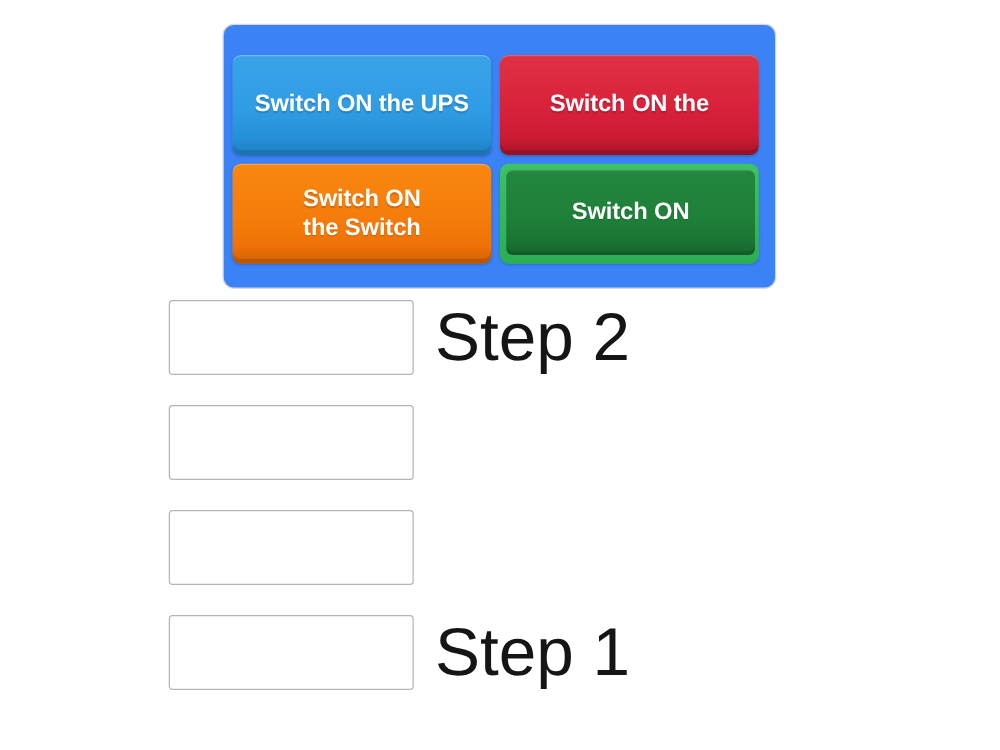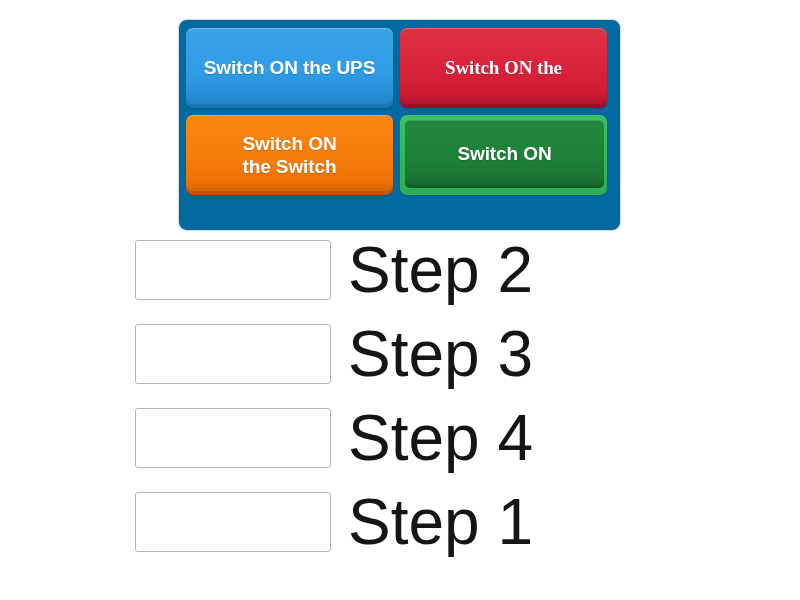--- a/index.html
+++ b/index.html
@@ -16,24 +16,24 @@
   }
 
   
   #tile-panel {
     position: absolute;
     left: 178px;
     top: 19px;
     width: 443px;
     height: 212px;
     box-sizing: border-box;
-    background: #0369a1;
+    background: #3b82f6;
     border: 1px solid #d8d8d8;
     border-radius: 9px;
-    padding: 8px 7px;
+    padding: 24px 7px;
     display: flex;
     flex-wrap: wrap;
     align-content: flex-start;
     gap: 7px 7px;
   }
 
   .tile {
     box-sizing: border-box;
     width: 207px;
     height: 80px;
@@ -66,21 +66,20 @@
     box-shadow: inset 0 1px 0 rgba(255,255,255,0.28),
                 inset 0 -4px 0 rgba(0,0,0,0.10),
                 0 1px 2px rgba(0,0,0,0.18);
   }
   
   .tile.red {
     background: linear-gradient(180deg, #e03144 0%, #d8213a 55%, #cc1b33 82%, #a8142a 100%);
     box-shadow: inset 0 1px 0 rgba(255,255,255,0.22),
                 inset 0 -4px 0 rgba(0,0,0,0.12),
                 0 1px 2px rgba(0,0,0,0.18);
-    font-family: Liberation Serif, serif;
   }
   
   .tile.orange {
     background: linear-gradient(180deg, #f98711 0%, #f57c0a 55%, #ee7207 82%, #d06103 100%);
     box-shadow: inset 0 1px 0 rgba(255,255,255,0.25),
                 inset 0 -4px 0 rgba(0,0,0,0.12),
                 0 1px 2px rgba(0,0,0,0.18);
   }
   
   .tile.green {
@@ -124,21 +123,21 @@
     width: 196px;
     height: 60px;
     background: #ffffff;
     border: 1px solid #b5b5b5;
     border-radius: 3px;
     flex: 0 0 auto;
   }
 
   .step-label {
     margin-left: 17px;
-    font-size: 64px;
+    font-size: 54px;
     line-height: 1;
     color: #151515;
     font-weight: normal;
     letter-spacing: 0px;
     white-space: nowrap;
   }
 </style>
 </head>
 <body>
 
@@ -173,26 +172,24 @@
 
 <div id="drop-rows">
 
   <div class="drop-row">
     <div class="drop-zone"></div>
     <div class="step-label">Step 2</div>
   </div>
 
   <div class="drop-row">
     <div class="drop-zone"></div>
-    <div class="step-label">Step 3</div>
   </div>
 
   <div class="drop-row">
     <div class="drop-zone"></div>
-    <div class="step-label">Step 4</div>
   </div>
 
   <div class="drop-row">
     <div class="drop-zone"></div>
     <div class="step-label">Step 1</div>
   </div>
 
 </div>
 
 </body></html>

